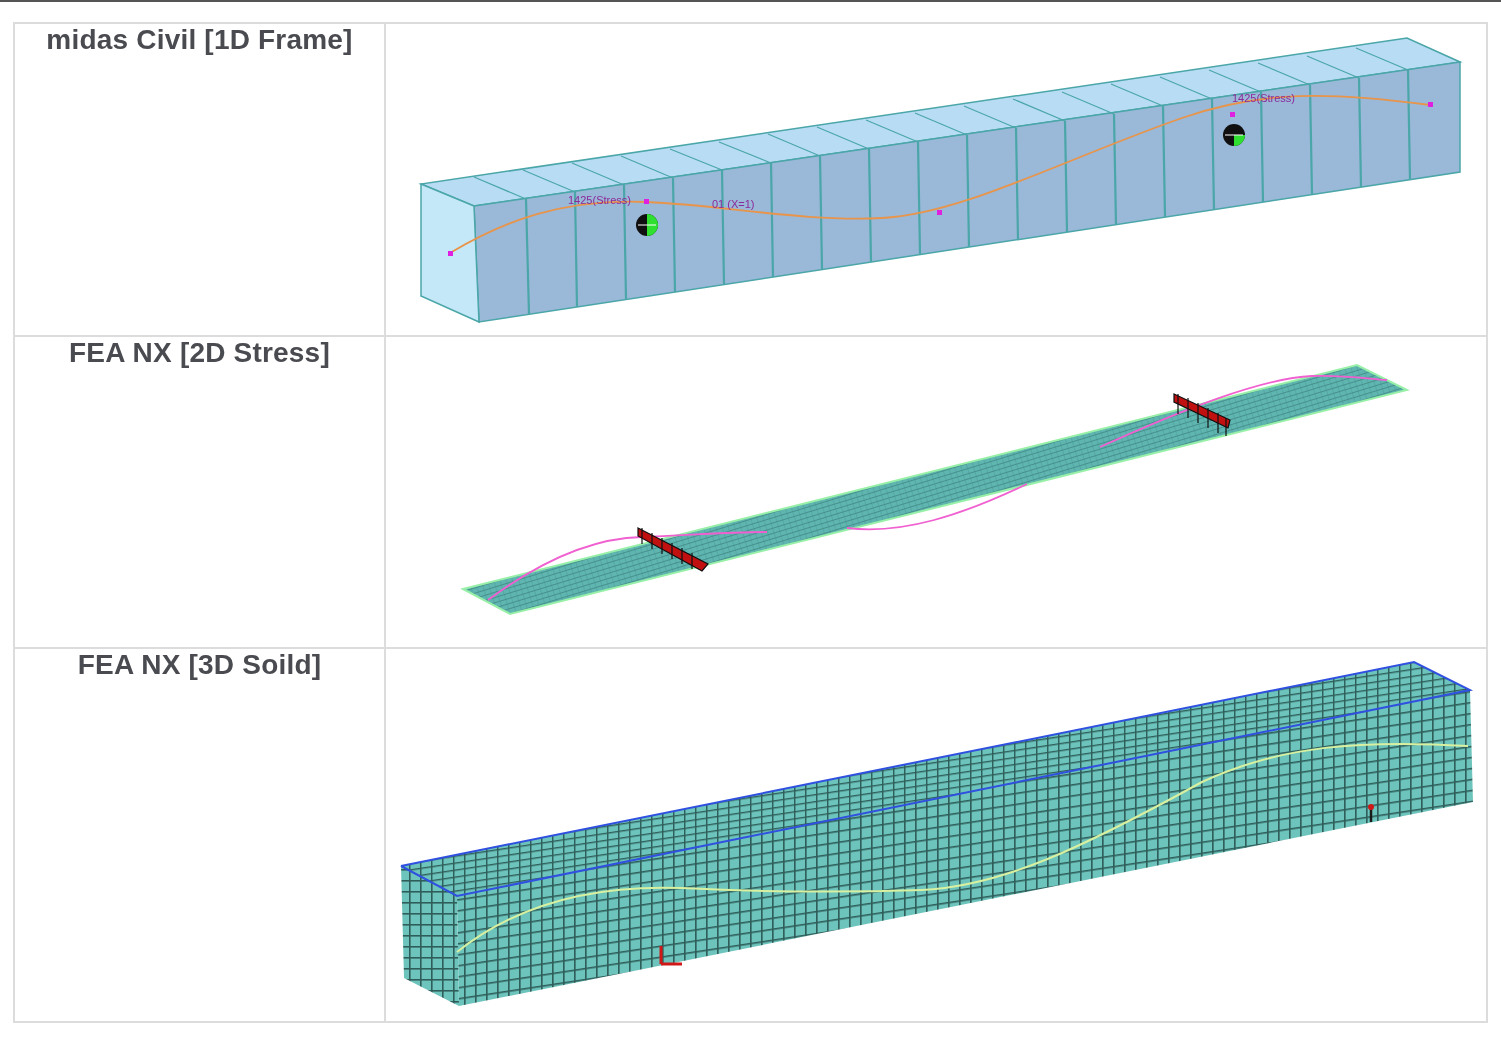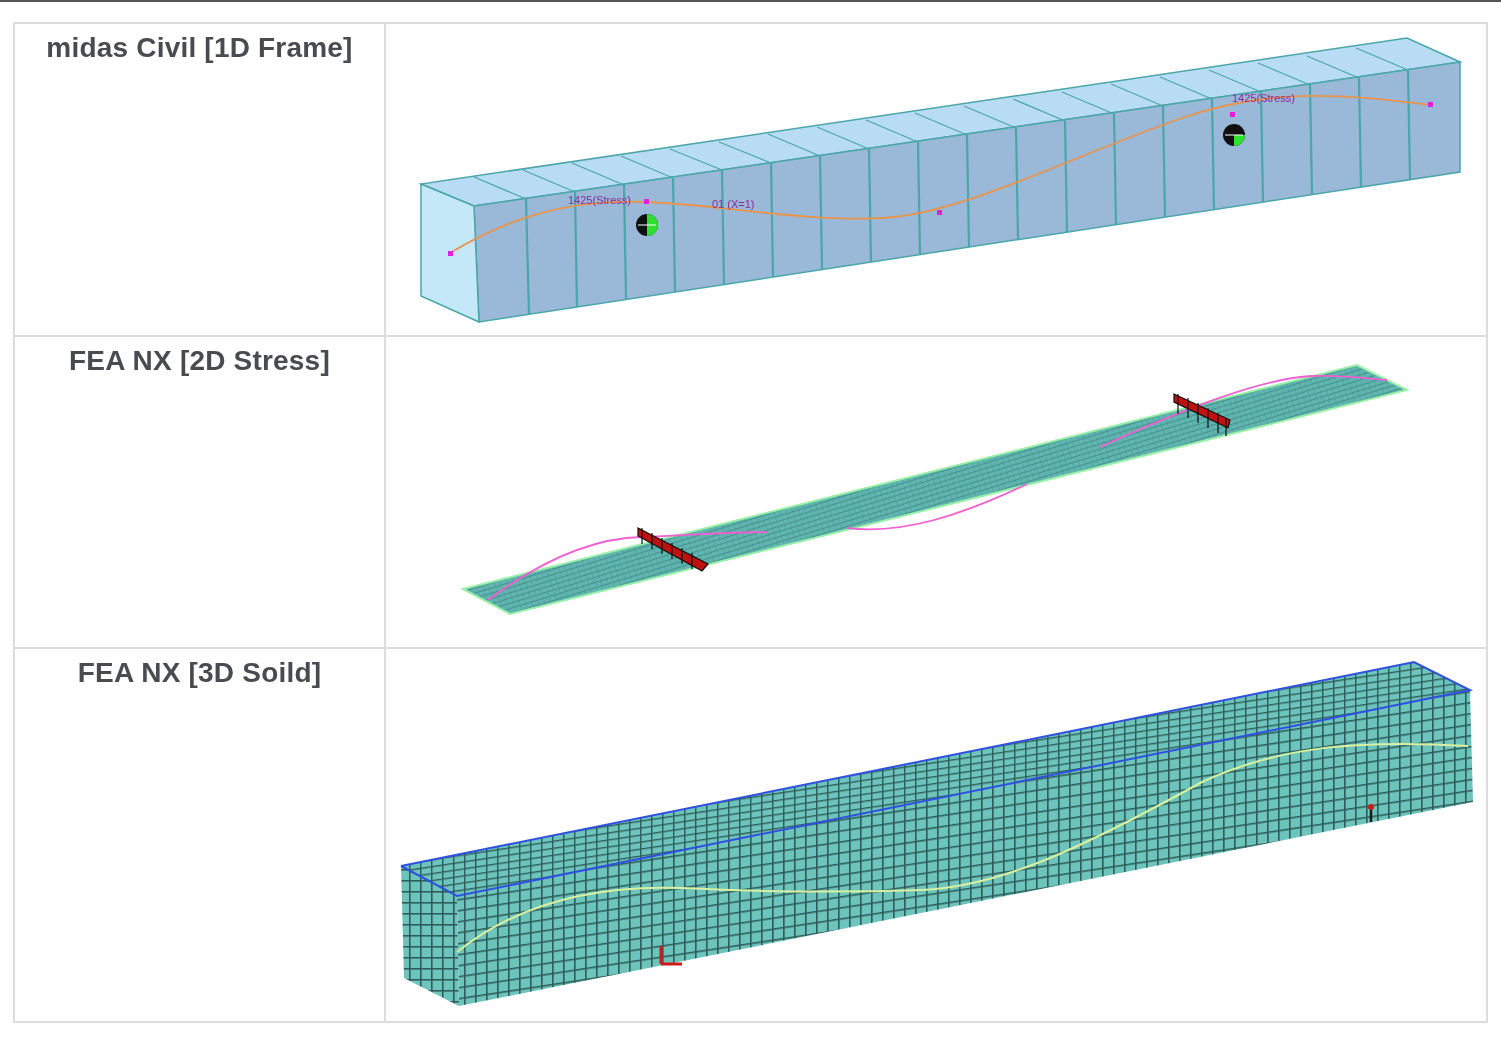--- a/index.html
+++ b/index.html
@@ -1,21 +1,21 @@
 <!DOCTYPE html>
 <html><head>
 <meta charset="utf-8">
 <style>
   html, body { margin: 0; padding: 0; background: #ffffff; }
   body { width: 1501px; height: 1037px; position: relative; overflow: hidden; font-family: "Liberation Sans", sans-serif; }
   .top-rule { position: absolute; left: 0; top: 0; width: 1501px; height: 2px; background: #555555; }
   table.cmp { position: absolute; left: 13px; top: 22px; width: 1475px; border-collapse: collapse; table-layout: fixed; }
   table.cmp td { border: 2px solid #dcdcdc; padding: 0; vertical-align: top; }
   td.label-cell { width: 369px; text-align: center; }
-  td.label-cell span { display: block; font-weight: bold; font-size: 28px; color: #4a4b50; padding-top: 8px; letter-spacing: 0.2px; }
+  td.label-cell span { display: block; font-weight: bold; font-size: 28px; color: #4a4b50; padding-top: 0; letter-spacing: 0.2px; }
   td.img-cell { position: relative; }
   tr.r1 td { height: 311px; }
   tr.r2 td { height: 310px; }
   tr.r3 td { height: 372px; }
   svg.view { position: absolute; left: 0; top: 0; display: block; }
   .tiny { font-family: "Liberation Sans", sans-serif; font-size: 11px; fill: #8b2a9a; }
 </style>
 </head>
 <body>
 

